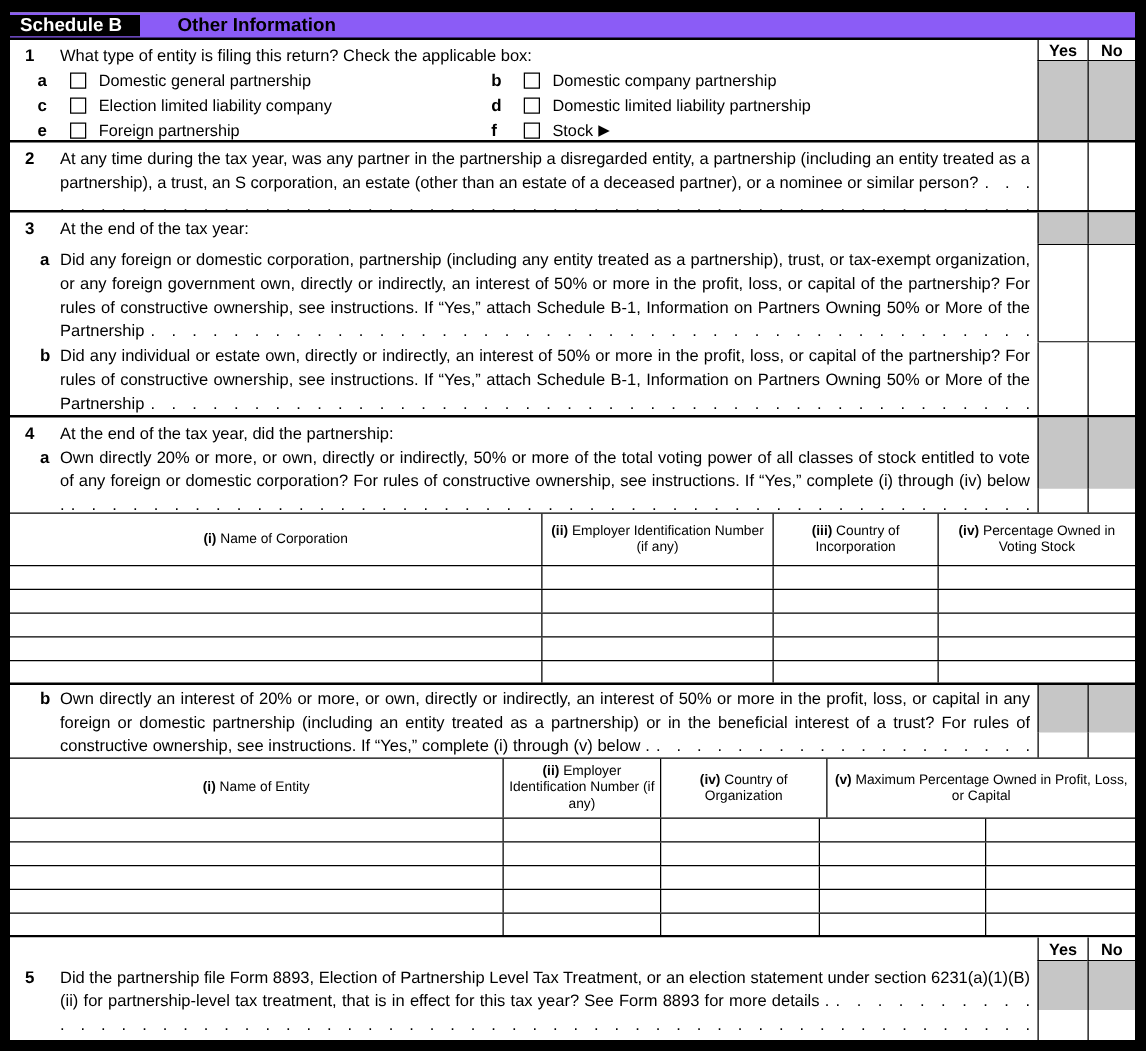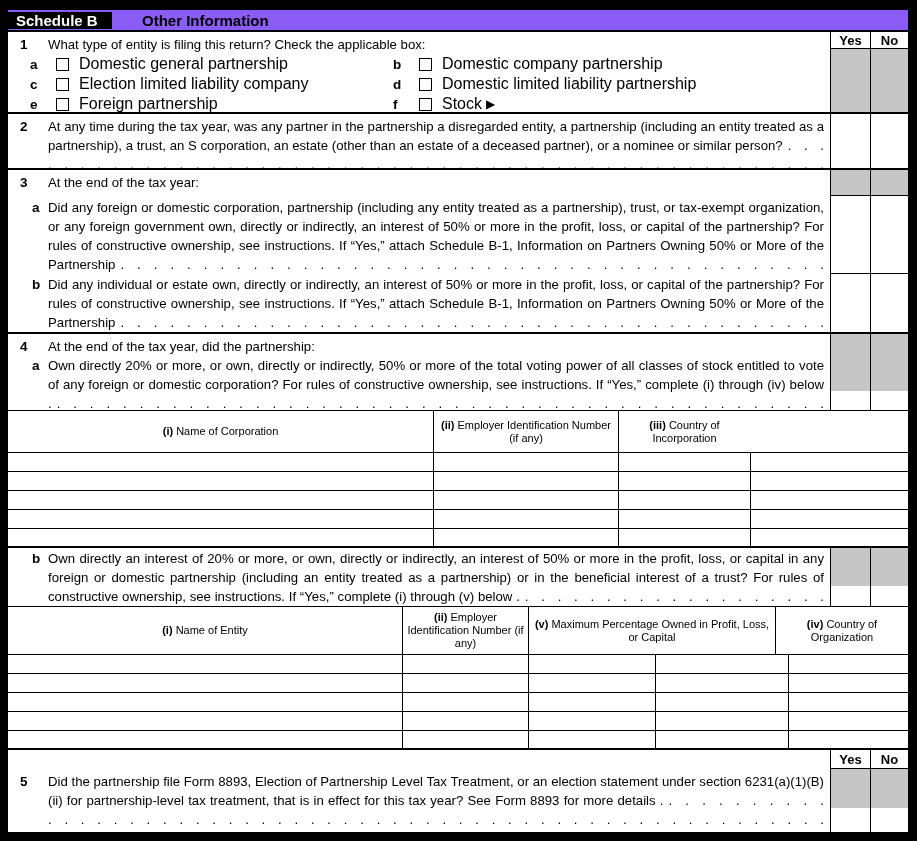--- a/index.html
+++ b/index.html
@@ -33,21 +33,21 @@
   .h57 { height:57px; } .h76 { height:76px; }
   .dots { word-spacing:9px; padding-left:5px; white-space:normal; }
 
   
   .opt-rows { padding-left:22px; }
   .opt-row { display:flex; height:20px; align-items:center; }
   .opt { width:363px; display:flex; align-items:center; }
   .opt.right { width:auto; }
   .opt-letter { font-weight:bold; font-size:13.5px; width:12px; }
   .cb { width:13px; height:13px; border:1.5px solid #000; background:#fff; display:inline-block; margin-left:14px; flex:none; }
-  .opt-label { font-size:16px; margin-left:10px; white-space:nowrap; }
+  .opt-label { font-size:13px; margin-left:10px; white-space:nowrap; }
   .arrow { margin-left:4px; font-size:12px; }
 
   
   .tbl { display:flex; flex-direction:column; border-top:1.5px solid #000; }
   .tbl .hrow { display:flex; border-bottom:1.5px solid #000; }
   .tbl .hcell { display:flex; flex-direction:column; align-items:center; justify-content:center; text-align:center; font-size:11px; line-height:13px; padding:2px 4px; }
   .tbl .drow { display:flex; height:19px; border-bottom:1.5px solid #000; }
   .tbl .drow:last-child { border-bottom:2px solid #000; }
   .vline { border-left:1.5px solid #000; }
   .t1c0 { width:425px; } .t1c1 { width:185px; } .t1c2 { width:132px; } .t1c3 { flex:1; }
@@ -229,20 +229,23 @@
     <div class="hrow">
       <div class="hcell t1c0">
             <span><span class="hpre">(i)</span><span> Name of Corporation</span></span>
           </div>
       <div class="hcell t1c1 vline">
             <span><span class="hpre">(ii)</span><span> Employer Identification Number (if any)</span></span>
           </div>
       <div class="hcell t1c2 vline">
             <span><span class="hpre">(iii)</span><span> Country of Incorporation</span></span>
           </div>
+      <div class="hcell t1c3 vline">
+            <span><span class="hpre">(iv)</span><span> Percentage Owned in Voting Stock</span></span>
+          </div>
     </div>
     <div class="drow">
           <div class="t1c0"></div>
           <div class="t1c1 vline"></div>
           <div class="t1c2 vline"></div>
           <div class="t1c3 vline"></div>
         </div>
     <div class="drow">
           <div class="t1c0"></div>
           <div class="t1c1 vline"></div>
@@ -289,25 +292,25 @@
   </div>
 
   <div class="tbl" id="table2">
     <div class="hrow">
       <div class="hcell t2c0">
             <span><span class="hpre">(i)</span><span> Name of Entity</span></span>
           </div>
       <div class="hcell t2c1 vline">
             <span><span class="hpre">(ii)</span><span> Employer Identification Number (if any)</span></span>
           </div>
+      <div class="hcell t2c3 vline">
+            <span><span class="hpre">(iv)</span><span> Country of Organization</span></span>
+          </div>
       <div class="hcell t2c4 vline">
             <span><span class="hpre">(v)</span><span> Maximum Percentage Owned in Profit, Loss, or Capital</span></span>
-          </div>
-      <div class="hcell t2c3 vline">
-            <span><span class="hpre">(iv)</span><span> Country of Organization</span></span>
           </div>
     </div>
     <div class="drow">
           <div class="t2c0"></div>
           <div class="t2c1 vline"></div>
           <div class="t2c2 vline"></div>
           <div class="t2c3 vline"></div>
           <div class="t2c4 vline"></div>
         </div>
     <div class="drow">

